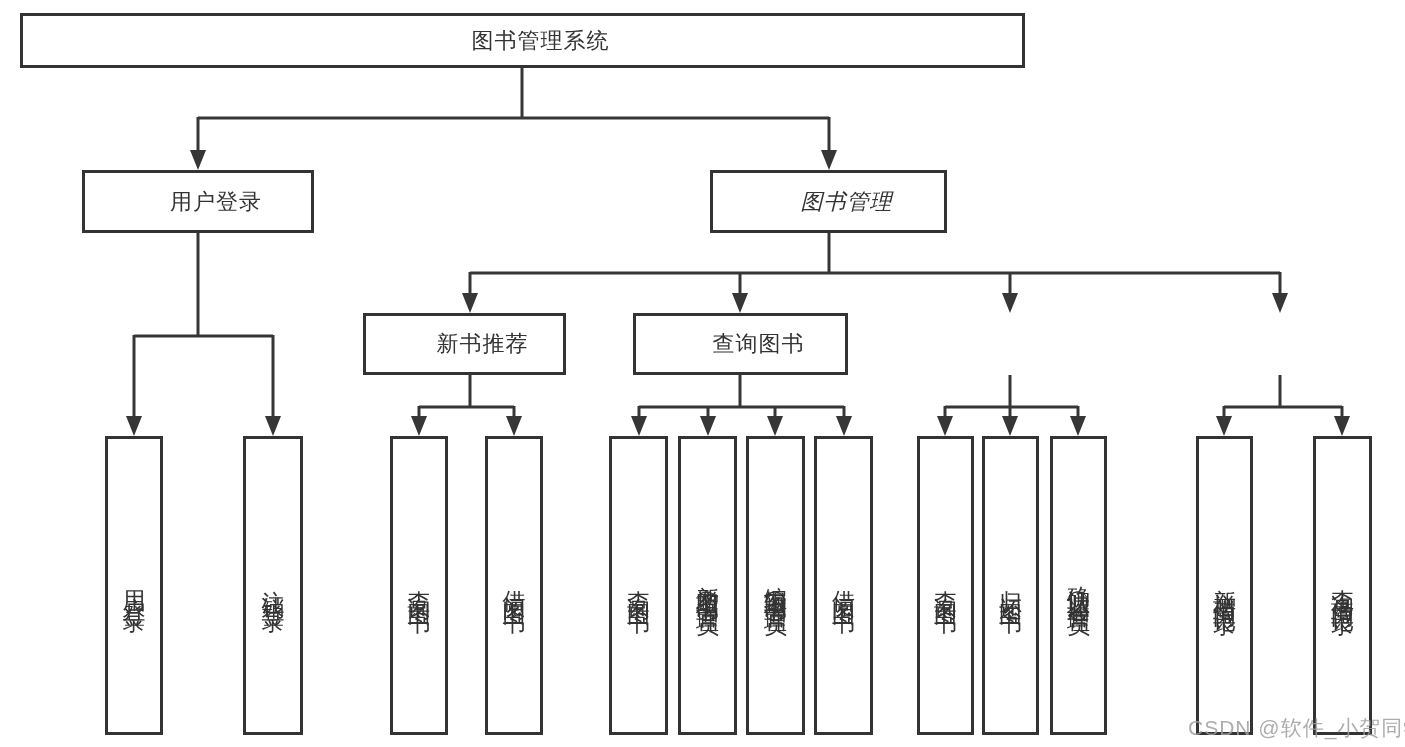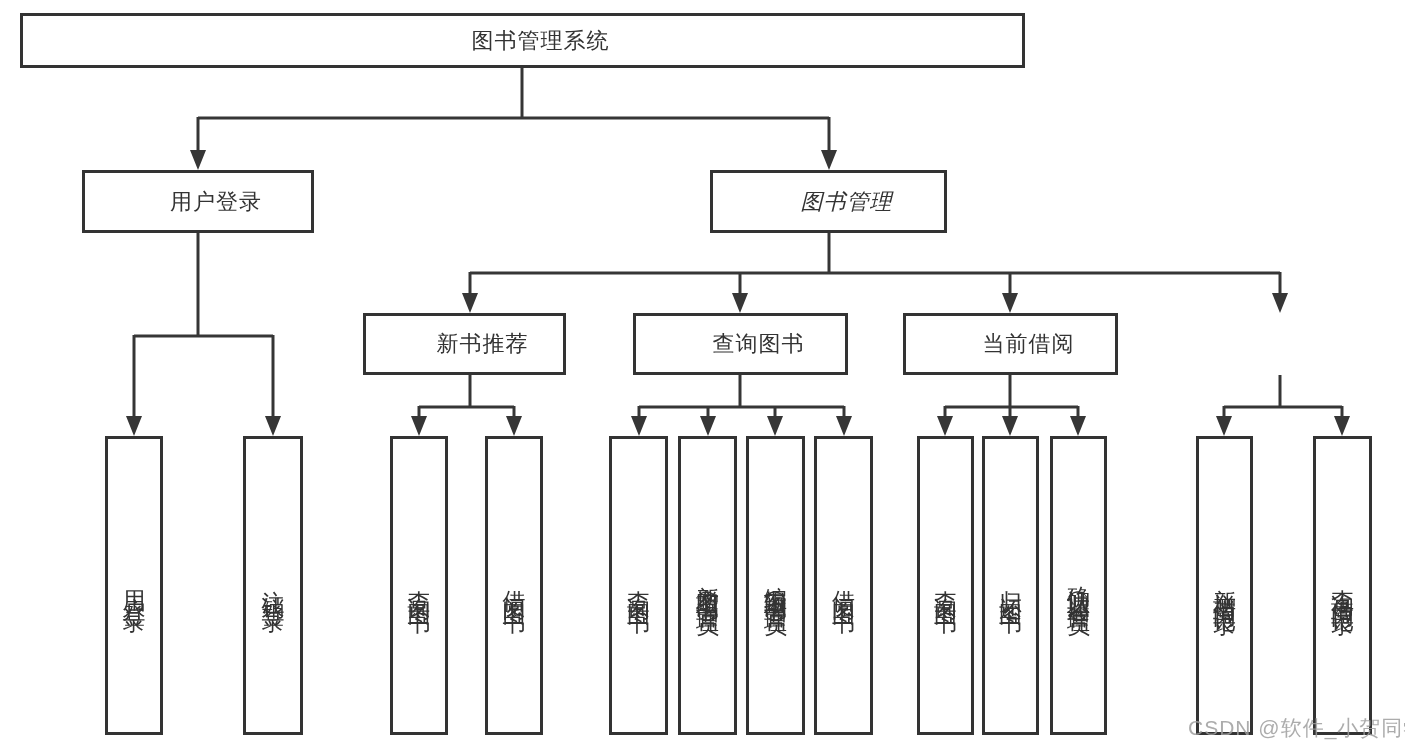--- a/index.html
+++ b/index.html
@@ -113,21 +113,20 @@
     </g>
   </svg>
 
   <div class="node hbox" style="left:20px;top:13px;width:1005px;height:55px;border-width:3px;">图书管理系统</div>
 
   <div class="node hbox" style="left:82px;top:170px;width:232px;height:63px;">用户登录</div>
   <div class="node hbox" style="left:710px;top:170px;width:237px;height:63px;font-style:italic;">图书管理</div>
 
   <div class="node hbox" style="left:363px;top:313px;width:203px;height:62px;">新书推荐</div>
   <div class="node hbox" style="left:633px;top:313px;width:215px;height:62px;">查询图书</div>
-  <div class="node hbox" style="left:903px;top:313px;width:215px;height:62px;">当前借阅</div>
 
   <div class="node vbox" style="left:105px;top:436px;width:58px;height:299px;">用户登录</div>
   <div class="node vbox" style="left:243px;top:436px;width:60px;height:299px;">注销登录</div>
 
   <div class="node vbox" style="left:390px;top:436px;width:58px;height:299px;">查询图书</div>
   <div class="node vbox" style="left:485px;top:436px;width:58px;height:299px;">借阅图书</div>
 
   <div class="node vbox" style="left:609px;top:436px;width:59px;height:299px;">查询图书</div>
   <div class="node vbox" style="left:678px;top:436px;width:59px;height:299px;letter-spacing:4px;">新增图书（管理员）</div>
   <div class="node vbox" style="left:746px;top:436px;width:59px;height:299px;letter-spacing:4px;">编辑图书（管理员）</div>

